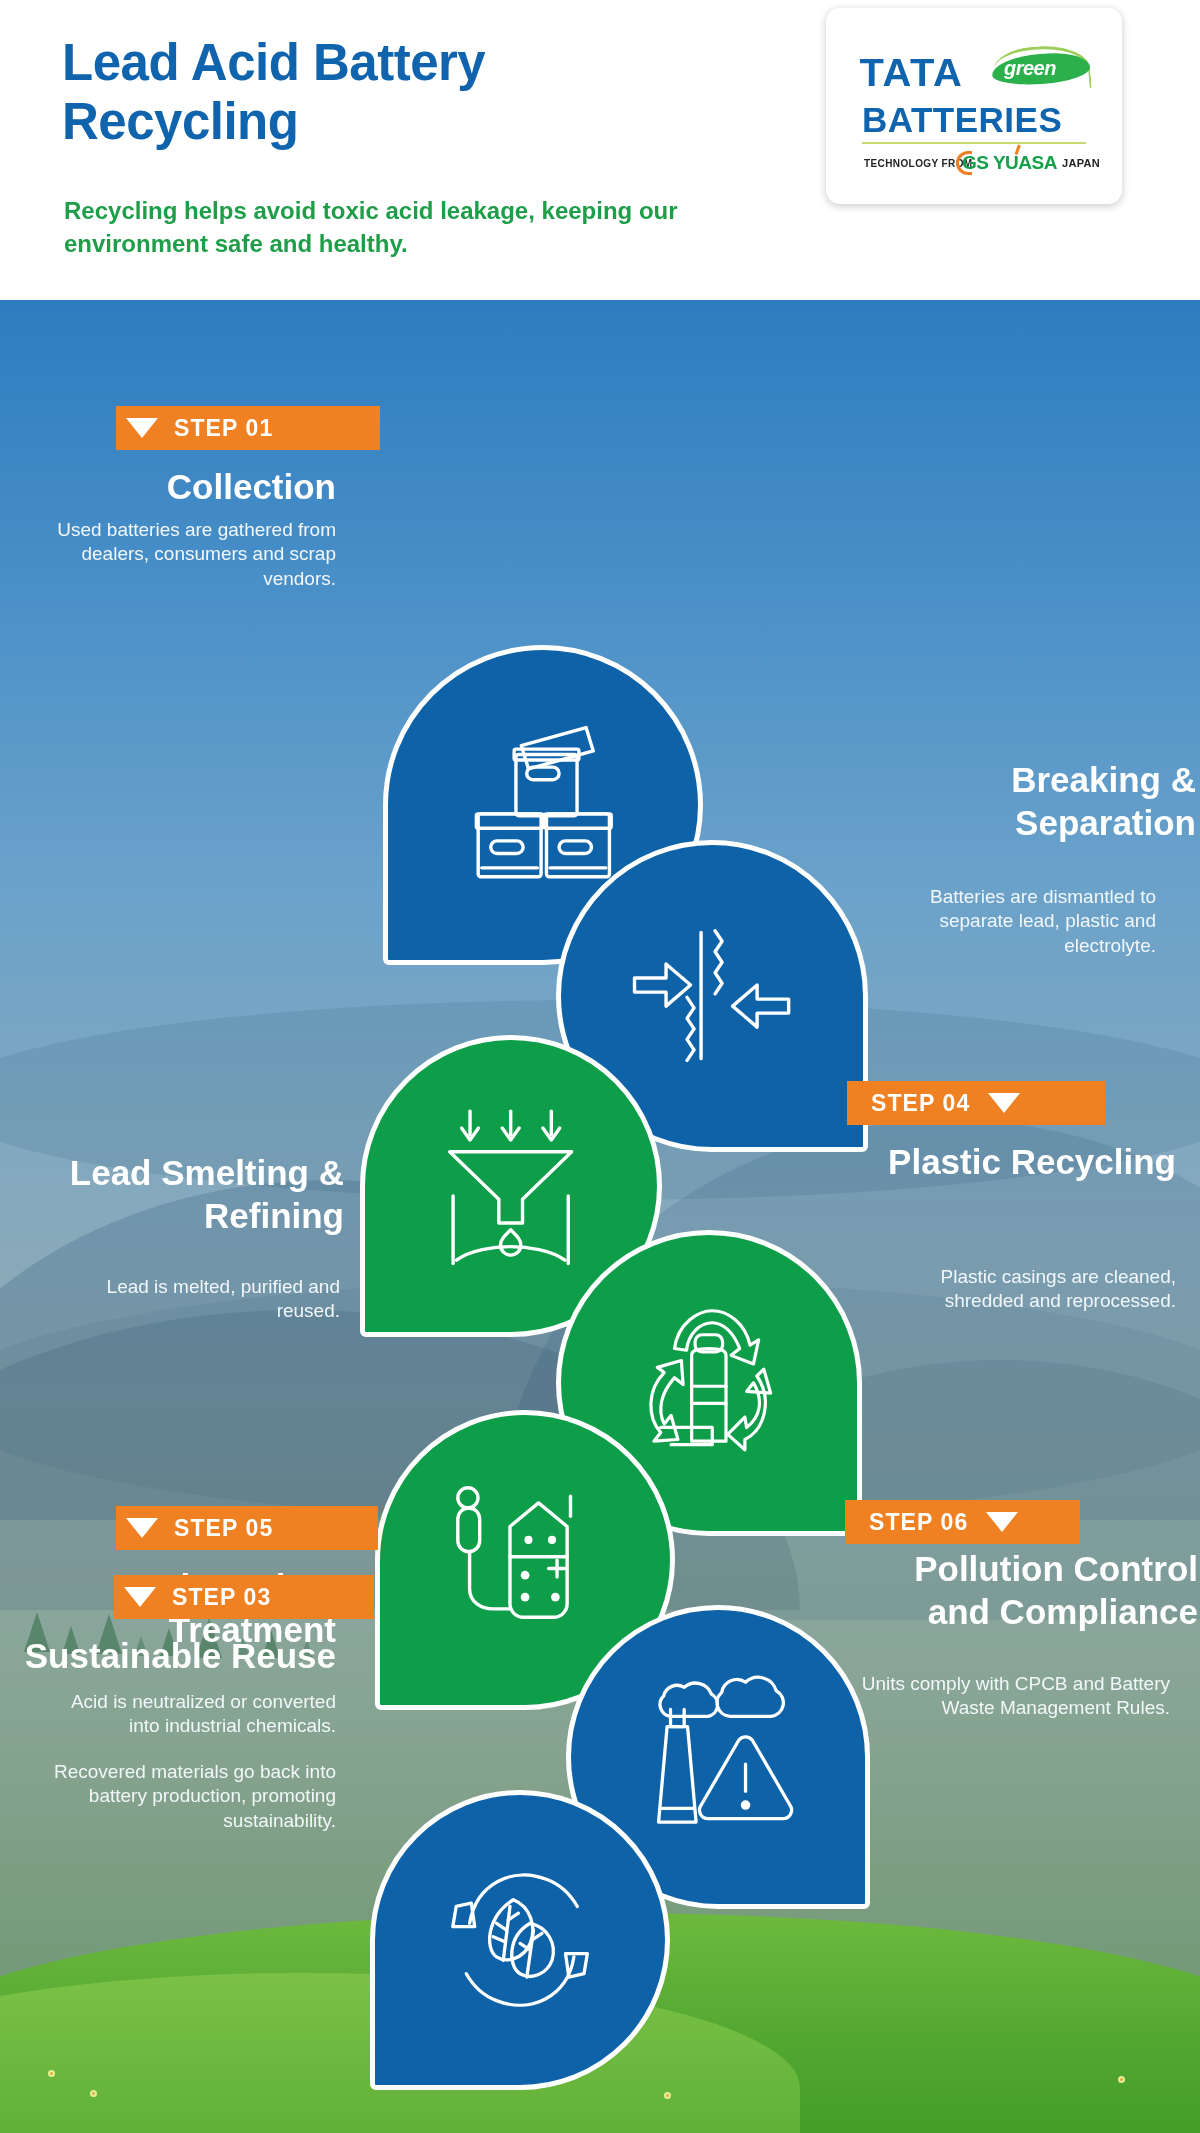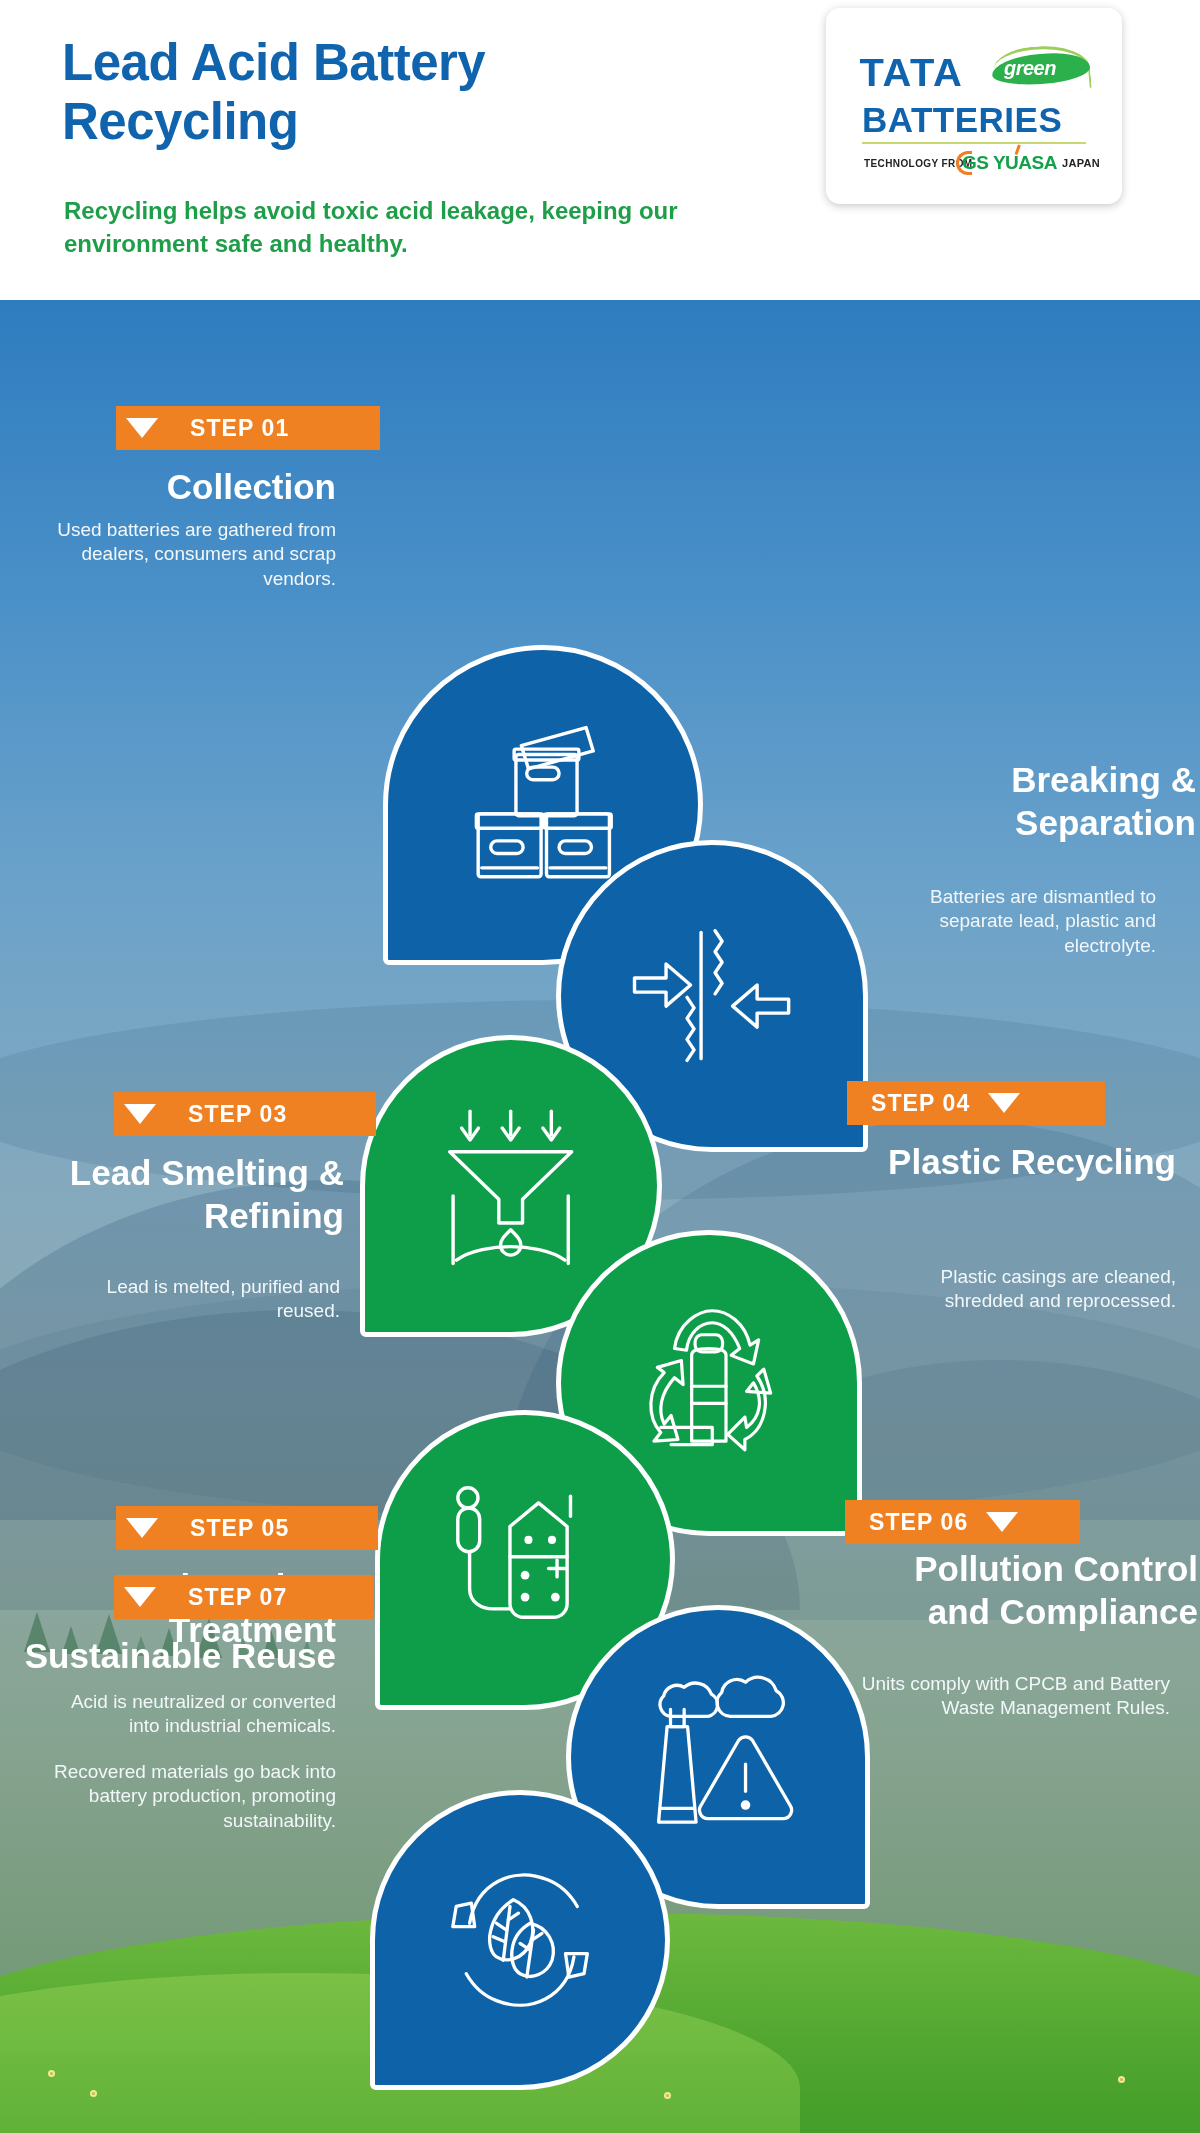--- a/index.html
+++ b/index.html
@@ -180,21 +180,21 @@
   .step-bar .step-text {
     font-size: 23px; font-weight: bold; color: #ffffff; letter-spacing: 1.1px;
     white-space: nowrap;
   }
   .tri {
     width: 0; height: 0; border-left: 16px solid transparent;
     border-right: 16px solid transparent; border-top: 20px solid #ffffff;
     flex: 0 0 auto;
   }
   .step-bar.align-left  { padding: 0 24px 0 10px; }
-  .step-bar.align-left .step-text { margin-left: 32px; }
+  .step-bar.align-left .step-text { margin-left: 16px; }
   .step-bar.align-right { padding: 0 10px 0 24px; }
   .step-bar.align-right .step-text { margin-right: 18px; }
 
   
   .step-title {
     position: absolute; font-size: 35px; font-weight: bold; line-height: 1.22;
     color: #ffffff;
   }
   .step-desc {
     position: absolute; font-size: 19px; line-height: 1.28; color: #F2F7FA;
@@ -367,24 +367,20 @@
     <div class="step-bar align-left" style="left:116px; top:106px; width:264px;">
       <div class="tri"></div>
       <div class="step-text">STEP 01</div>
     </div>
     <div class="step-title ta-right" style="left:0; top:166px; width:336px;">Collection</div>
     <div class="step-desc ta-right" style="left:16px; top:218px; width:320px;">Used batteries are gathered from dealers, consumers and scrap vendors.</div>
 
     <div class="step-title ta-left" style="left:876px; top:459px; width:320px;">Breaking &amp; Separation</div>
     <div class="step-desc ta-left" style="left:876px; top:585px; width:280px;">Batteries are dismantled to separate lead, plastic and electrolyte.</div>
 
-    <div class="step-bar align-left" style="left:114px; top:792px; width:262px;">
-      <div class="tri"></div>
-      <div class="step-text">STEP 03</div>
-    </div>
     <div class="step-title ta-right" style="left:0; top:852px; width:344px;">Lead Smelting &amp; Refining</div>
     <div class="step-desc ta-right" style="left:40px; top:975px; width:300px;">Lead is melted, purified and reused.</div>
 
     <div class="step-bar align-right" style="left:847px; top:781px; width:258px;">
       <div class="step-text">STEP 04</div>
       <div class="tri"></div>
     </div>
     <div class="step-title ta-left" style="left:876px; top:841px; width:300px;">Plastic Recycling</div>
     <div class="step-desc ta-left" style="left:876px; top:965px; width:300px;">Plastic casings are cleaned, shredded and reprocessed.</div>
 
@@ -397,19 +393,19 @@
 
     <div class="step-bar align-right" style="left:845px; top:1200px; width:235px;">
       <div class="step-text">STEP 06</div>
       <div class="tri"></div>
     </div>
     <div class="step-title ta-left" style="left:858px; top:1248px; width:340px;">Pollution Control and Compliance</div>
     <div class="step-desc ta-left" style="left:858px; top:1372px; width:312px;">Units comply with CPCB and Battery Waste Management Rules.</div>
 
     <div class="step-bar align-left" style="left:114px; top:1275px; width:260px;">
       <div class="tri"></div>
-      <div class="step-text">STEP 07</div>
+      <div class="step-text">STEP 03</div>
     </div>
     <div class="step-title ta-right" style="left:0; top:1335px; width:336px;">Sustainable Reuse</div>
     <div class="step-desc ta-right" style="left:20px; top:1460px; width:316px;">Recovered materials go back into battery production, promoting sustainability.</div>
 
   </div>
 </div>
 
 </body></html>

